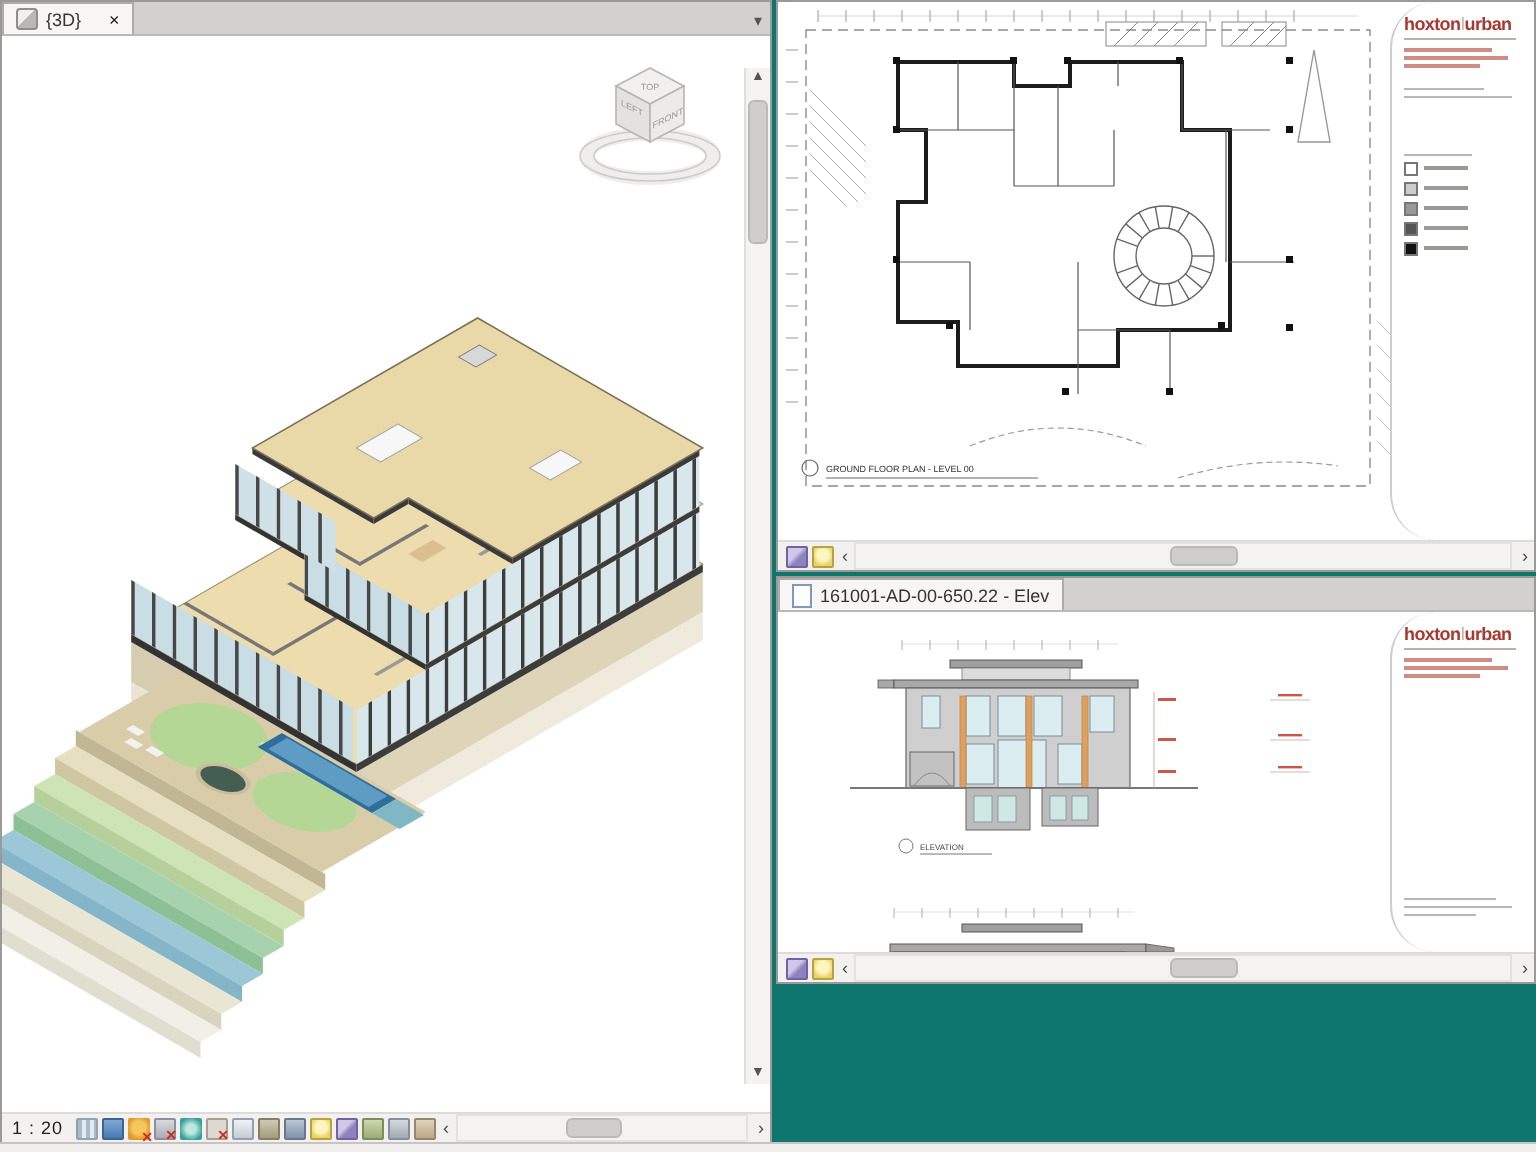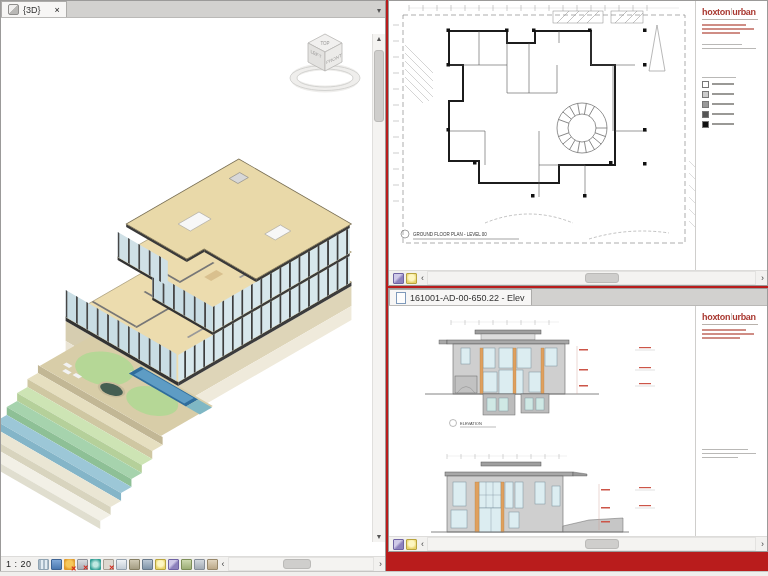--- a/index.html
+++ b/index.html
@@ -1,20 +1,20 @@
 <!DOCTYPE html>
 <html><head>
 <meta charset="utf-8">
 <style>
   html,body{margin:0;padding:0;background:#8f8e8d;}
-  .app{position:relative;width:768px;height:576px;background:#b91c1c;font-family:"Liberation Sans",sans-serif;overflow:hidden;}
+  .app{position:relative;width:768px;height:576px;background:#0f766e;font-family:"Liberation Sans",sans-serif;overflow:hidden;}
   .panel{position:absolute;background:#fff;border:1px solid #9b9a99;box-sizing:border-box;display:flex;flex-direction:column;}
   #p3d{left:0;top:0;width:386px;height:572px;}
   #pplan{left:388px;top:0;width:380px;height:286px;}
-  #pelev{left:388px;top:288px;width:380px;height:264px;}
+  #pelev{left:388px;top:288px;width:380px;height:204px;}
   .tabbar{height:16px;background:#d2d1cf;border-bottom:1px solid #bab9b7;display:flex;align-items:flex-end;flex:0 0 auto;}
   .tab{height:15px;background:#f7f6f5;border:1px solid #adacaa;border-bottom:none;display:flex;align-items:center;gap:4px;padding:0 6px;font-size:9px;color:#333;white-space:nowrap;}
   .tab .close{font-size:9px;color:#222;margin-left:10px;cursor:default;}
   .tabbar .spacer{flex:1;}
   .tabmenu{font-size:8px;color:#555;padding:0 4px 2px 0;}
   .cube-ico{width:9px;height:9px;border:1px solid #8f8e8c;border-radius:2px;background:linear-gradient(135deg,#f0efee 45%,#b9b8b6 45%);display:inline-block;}
   .sheet-ico{width:8px;height:10px;background:#fdfdfd;border:1px solid #7e99ba;display:inline-block;}
   .content{flex:1;position:relative;background:#fff;overflow:hidden;}
   
   .vcb{height:14px;background:#f2f1ef;border-top:1px solid #dddcda;display:flex;align-items:center;flex:0 0 auto;font-size:9px;color:#222;}
@@ -36,21 +36,21 @@
   .i13{background:linear-gradient(#d2d8de,#a2aab4);border:1px solid #868e99;box-sizing:border-box;}
   .i14{background:linear-gradient(#e0d4be,#bba887);border:1px solid #97876a;box-sizing:border-box;}
   .arrow{font-size:9px;color:#444;padding:0 3px;}
   .hsb{flex:1;height:12px;background:#f4f3f1;border:1px solid #e3e2e0;position:relative;margin-right:2px;}
   .hsb .thumb{position:absolute;top:1px;height:8px;background:#cfcecc;border:1px solid #bbbab8;border-radius:3px;}
   .vsb{position:absolute;right:0;top:16px;bottom:14px;width:12px;background:#f4f3f1;border-left:1px solid #e0dfdd;display:flex;flex-direction:column;align-items:center;}
   .vsb .va{font-size:7px;color:#555;line-height:10px;}
   .vsb .vtrack{flex:1;width:100%;position:relative;}
   .vsb .vthumb{position:absolute;left:1px;right:1px;top:6px;height:70px;background:#cfcecc;border:1px solid #bbbab8;border-radius:3px;}
   
-  .tblock{position:absolute;right:0;top:0;bottom:0;width:72px;border-left:1px solid #cfcecc;background:#fff;padding:6px 4px 0 6px;box-sizing:border-box;}
+  .tblock{position:absolute;right:0;top:0;bottom:0;width:72px;border-left:1px solid #cfcecc;background:#fff;padding:6px 4px 0 6px;box-sizing:border-box;border-radius:23px;}
   .logo{font-size:9px;font-weight:bold;color:#a93830;letter-spacing:-0.3px;white-space:nowrap;}
   .logo .sep{color:#b9b3ad;font-weight:normal;}
   .tagline{height:1px;background:#b8b2ac;width:56px;margin:2px 0 4px 0;}
   .rbar{height:1.5px;background:#cf8d85;margin:2.5px 0;}
   .gbar{height:1px;background:#b9b8b6;margin:3px 0;}
   .legend{margin-top:28px;}
   .legend .lrow{display:flex;align-items:center;gap:3px;margin:3px 0;}
   .legend .sw{width:5px;height:5px;border:1px solid #777;}
   .legend .lbl{height:1.5px;background:#9a9996;width:22px;}
   .statusbar{position:absolute;left:0;right:0;bottom:0;height:4px;background:#f0efed;border-top:1px solid #c6c5c3;}

